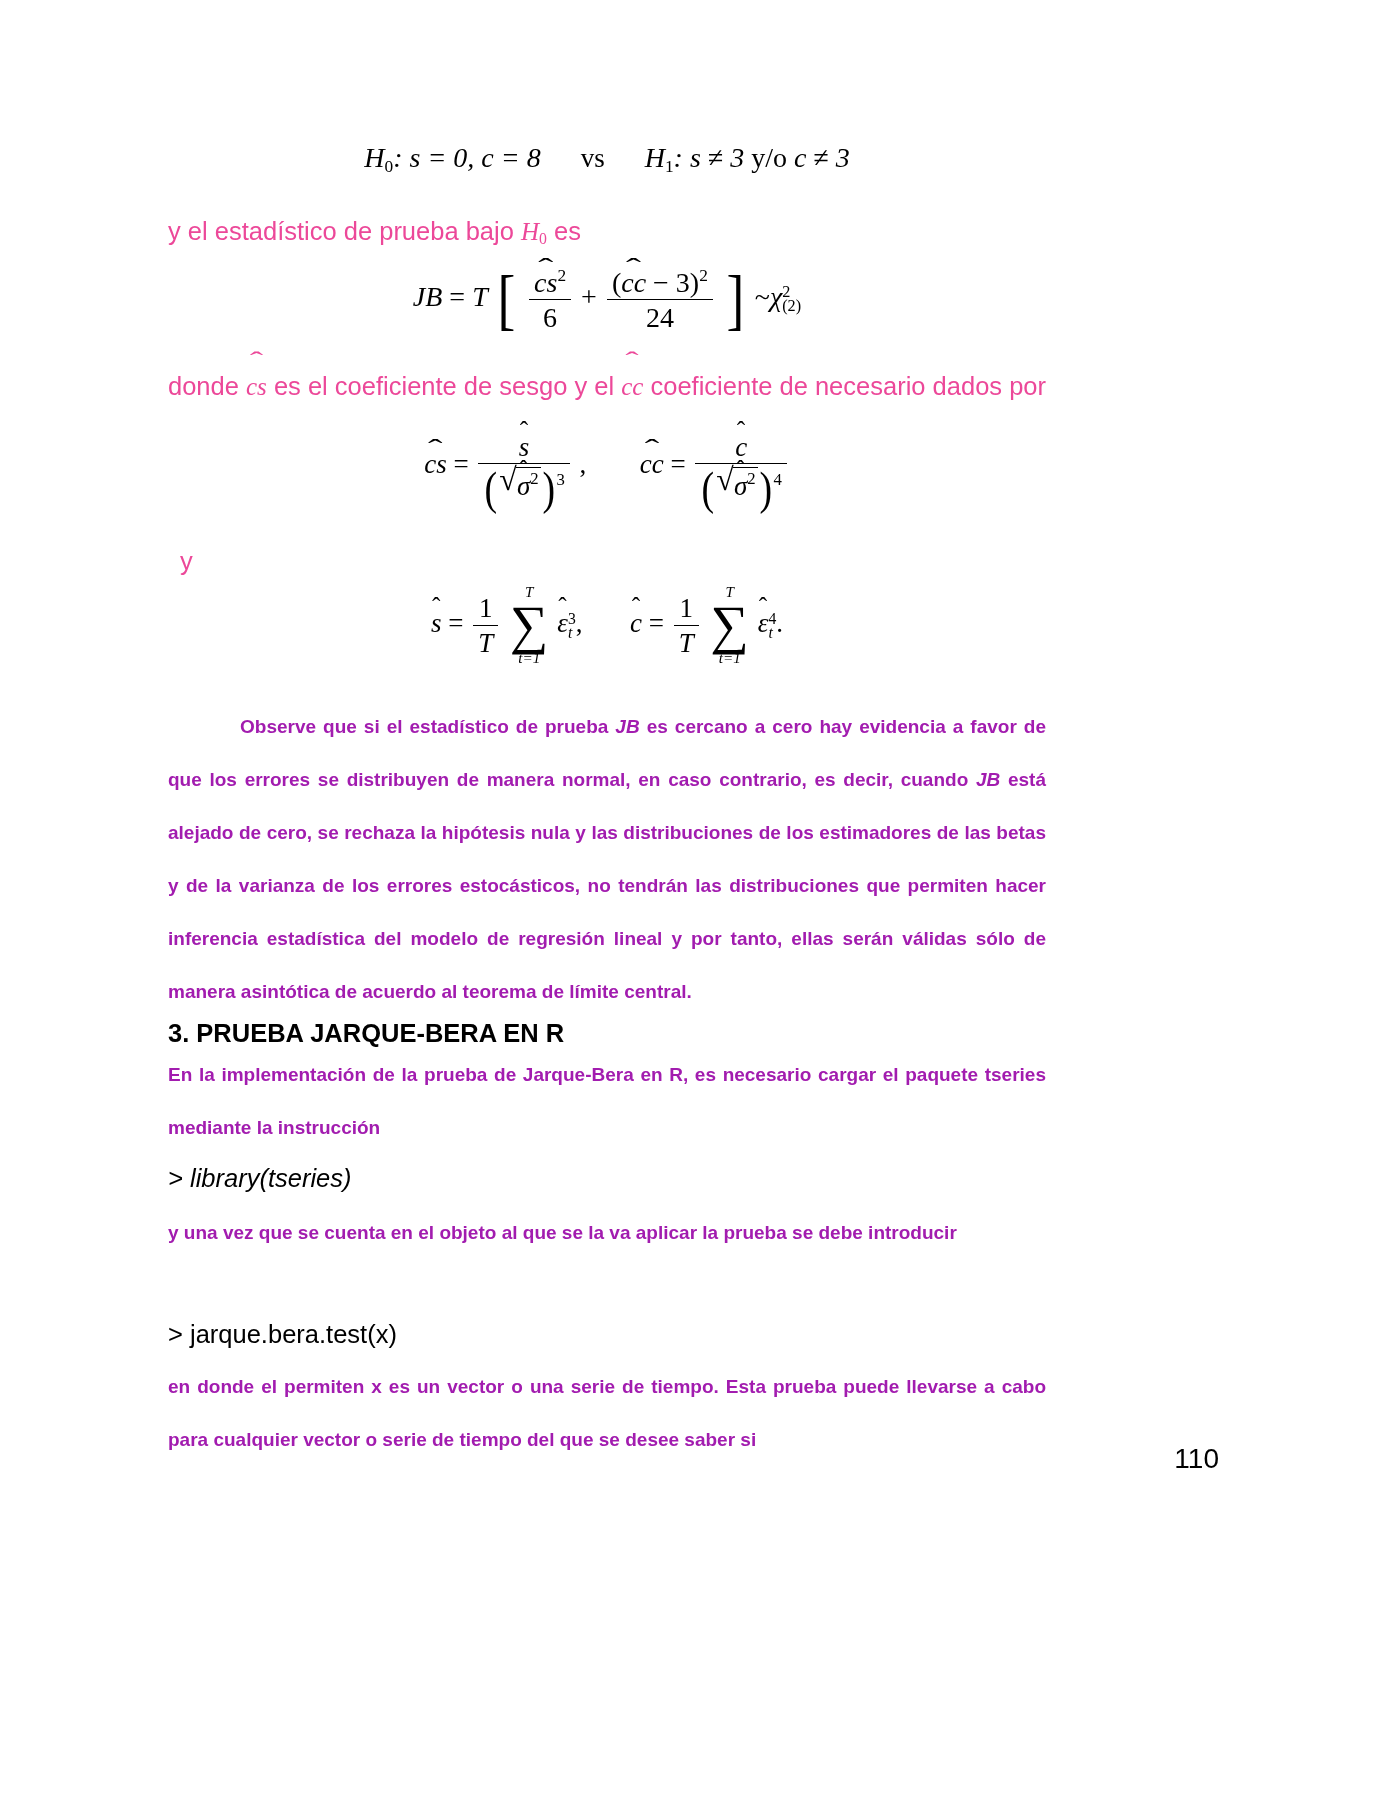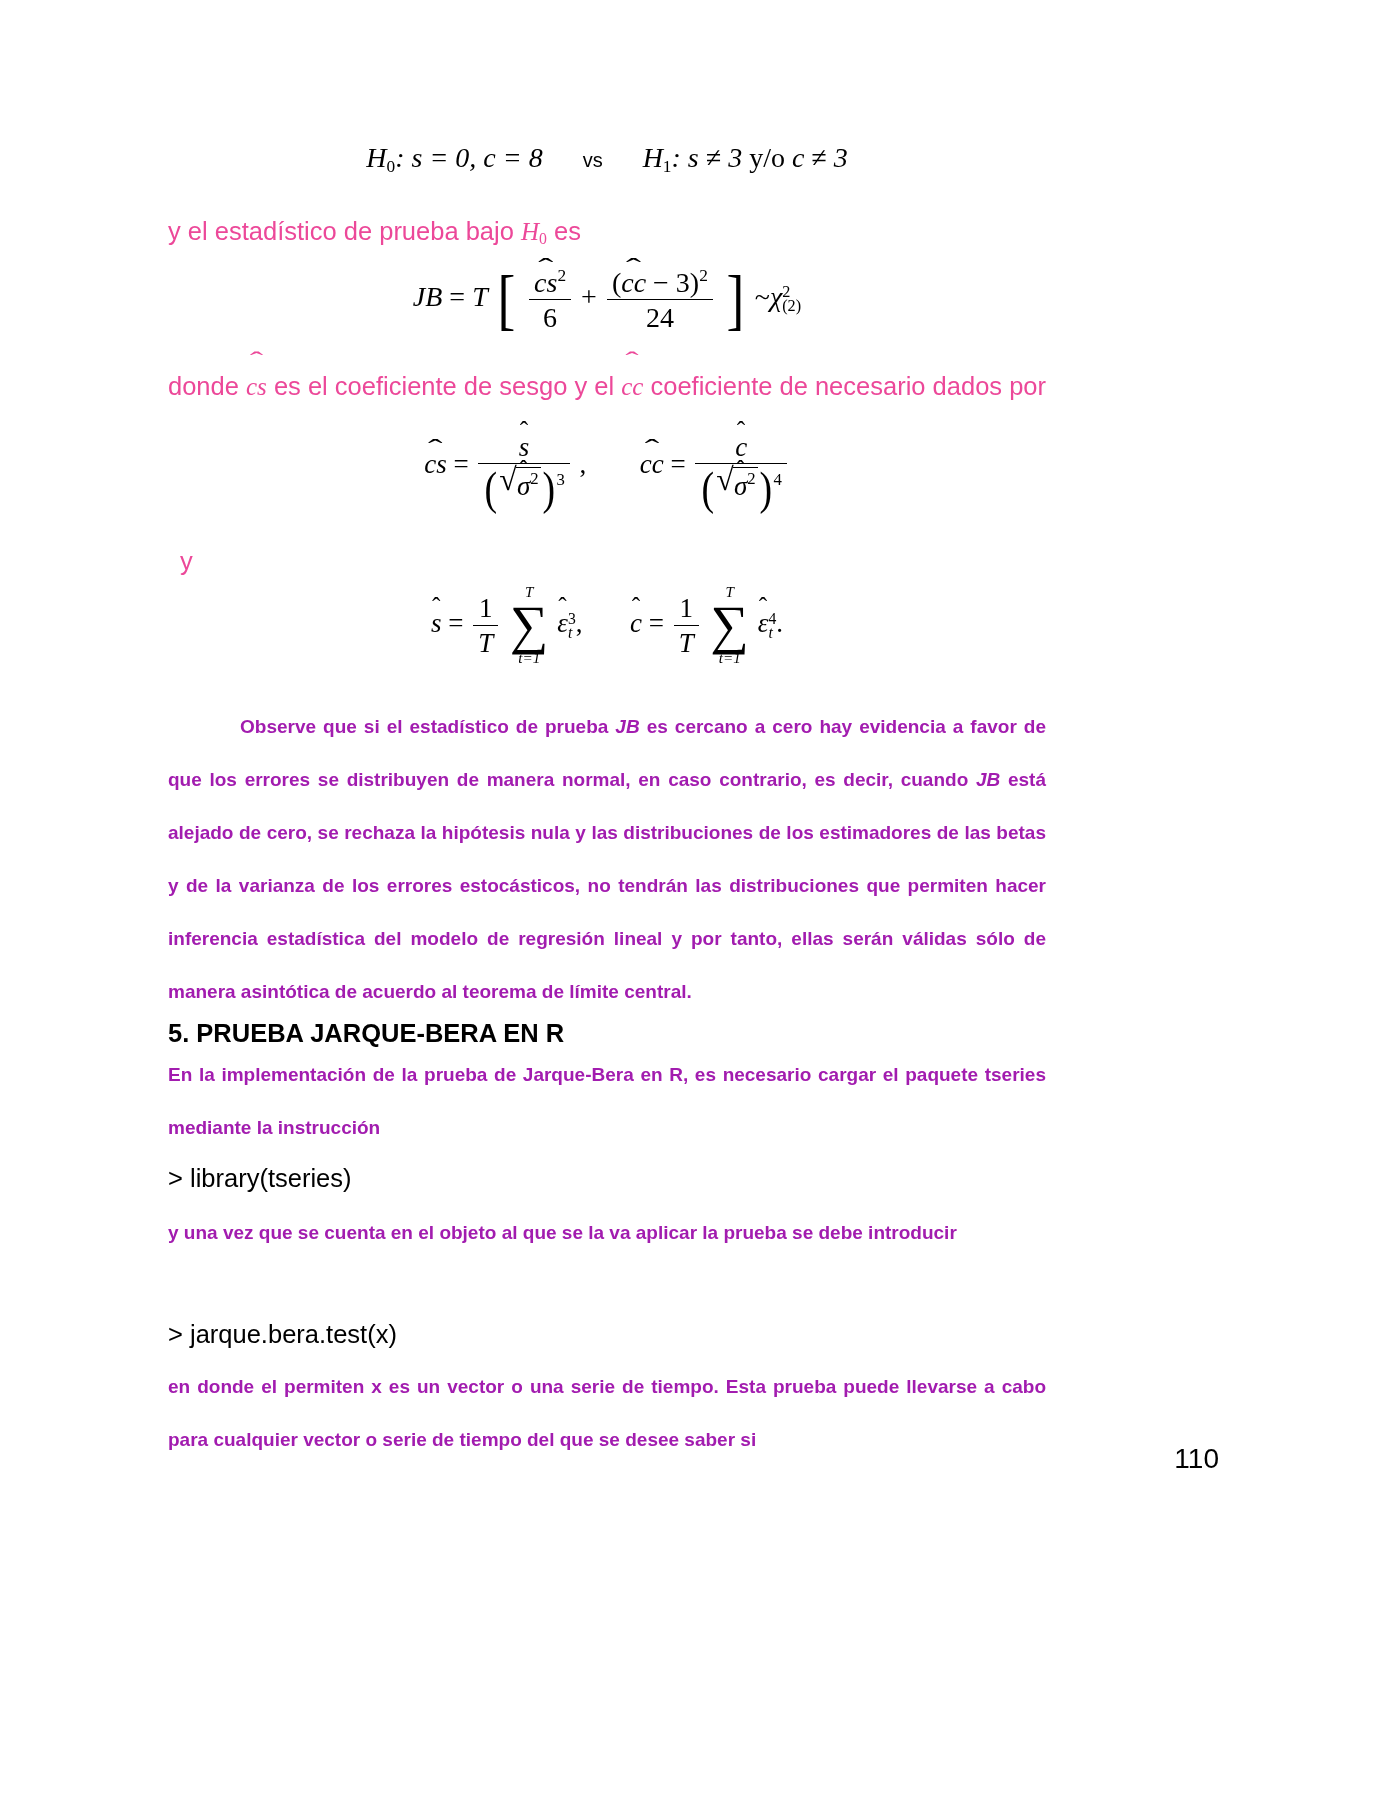--- a/index.html
+++ b/index.html
@@ -207,21 +207,21 @@
 </head>
 <body>
 
 <div class="page">
   <div class="content">
 
     <div class="blk" style="top:142px;">
       <div class="eqcenter math" style="font-size:28px;">
         <span class="mi">H</span><sub class="msub">0</sub><span>: s = 0, c = 8</span>
         <span style="display:inline-block;width:26px;"></span>
-        <span class="up" style="font-family:Liberation Sans, sans-serif;font-size:20px;">vs</span>
+        <span class="up" style="font-family:Liberation Serif, serif;font-size:27px;">vs</span>
         <span style="display:inline-block;width:26px;"></span>
         <span class="mi">H</span><sub class="msub">1</sub><span>: s ≠ 3</span>
         <span class="up" style="font-family:'Liberation Serif',serif;">y/o</span>
         <span>c ≠ 3</span>
       </div>
     </div>
 
     <div class="blk" style="top:205px;">
       <div class="line">
         <span>y el estadístico de prueba bajo </span><span class="inline-math">H</span><sub class="msub inline-math">0</sub><span> es</span>
@@ -316,28 +316,28 @@
       </div>
     </div>
 
     <div class="blk" style="top:700px;">
       <div class="para indent">
         <span>Observe que si el estadístico de prueba </span><span class="it">JB</span><span> es cercano a cero hay evidencia a favor de que los errores se distribuyen de manera normal, en caso contrario, es decir, cuando </span><span class="it">JB</span><span> está alejado de cero,  se rechaza la hipótesis nula y las distribuciones de los estimadores de las betas y de la varianza de los errores estocásticos, no tendrán las distribuciones que permiten hacer inferencia estadística del modelo de regresión lineal y por tanto, ellas serán válidas sólo de manera asintótica de acuerdo al teorema de límite central.</span>
       </div>
     </div>
 
     <div class="blk" style="top:1010px;">
-      <div class="heading">5. PRUEBA JARQUE-BERA EN R</div>
+      <div class="heading">3. PRUEBA JARQUE-BERA EN R</div>
     </div>
 
     <div class="blk" style="top:1048px;">
       <div class="para">En la implementación de la prueba de Jarque-Bera en R, es necesario cargar el paquete tseries mediante la instrucción</div>
     </div>
 
-    <div class="blk" style="top:1152px;">
+    <div class="blk" style="top:1152px;font-style:italic;">
       <div class="code">&gt; library(tseries)</div>
     </div>
 
     <div class="blk" style="top:1206px;">
       <div class="para">y una vez que se cuenta en el objeto al que se la va aplicar la prueba se debe introducir</div>
     </div>
 
     <div class="blk" style="top:1308px;">
       <div class="code">&gt; jarque.bera.test(x)</div>
     </div>

